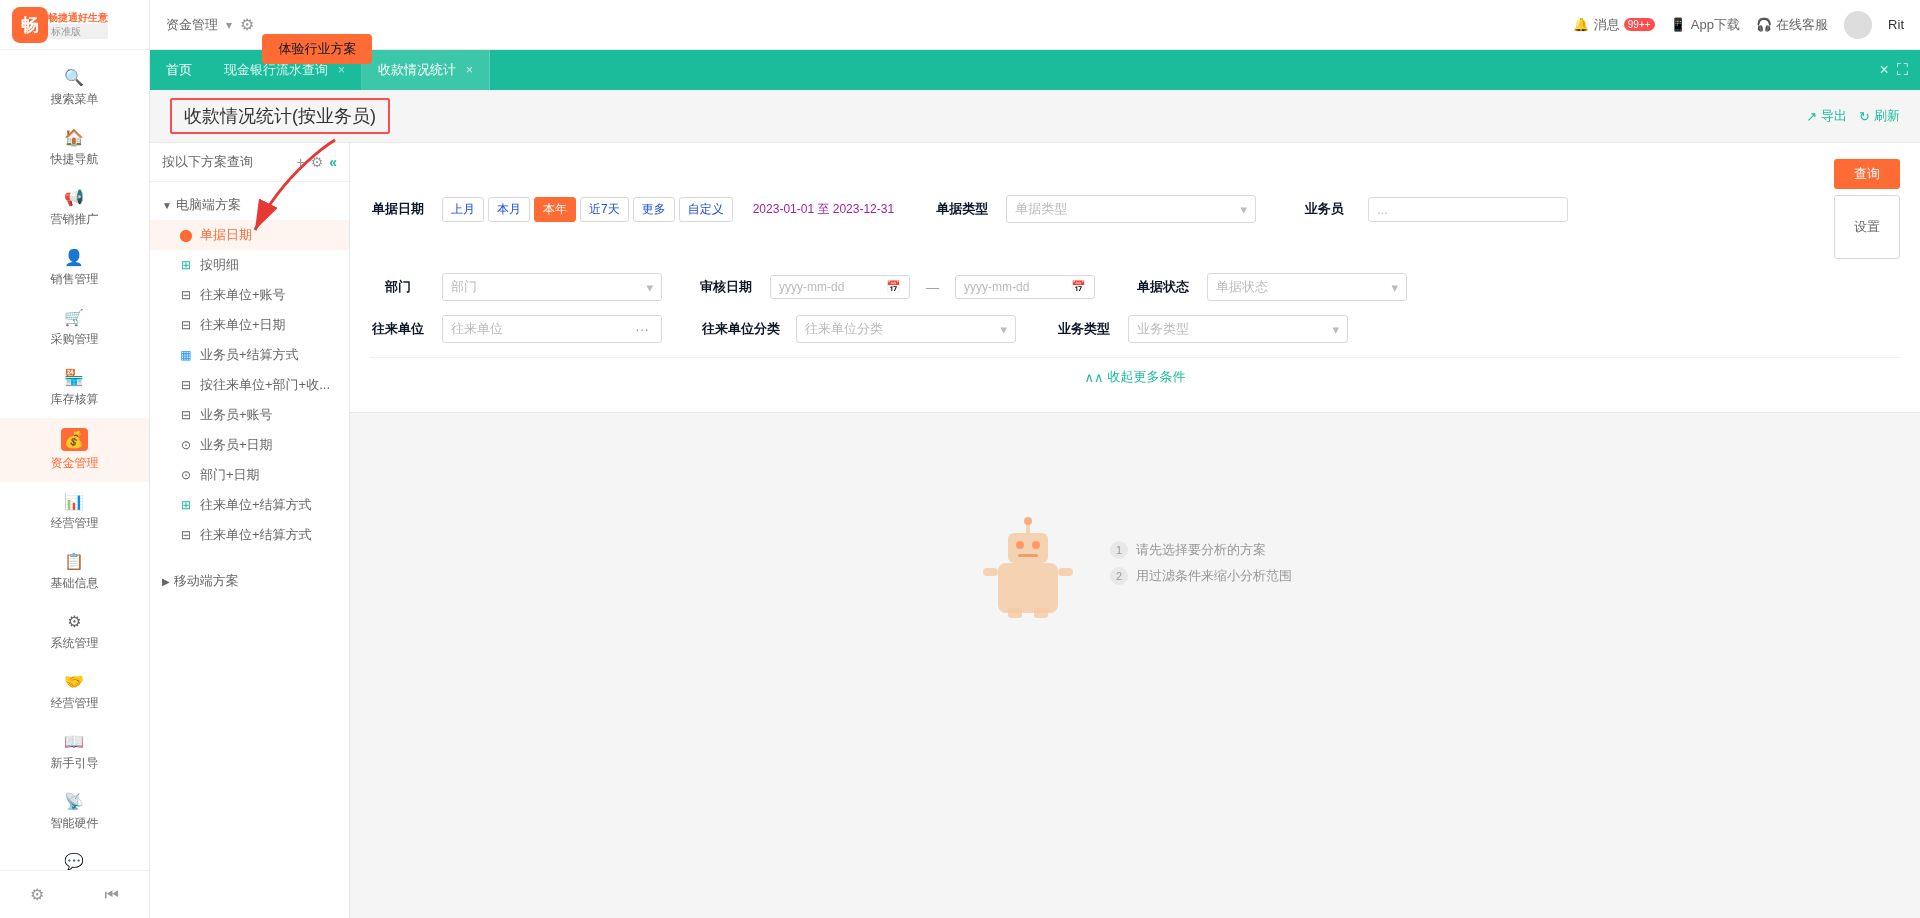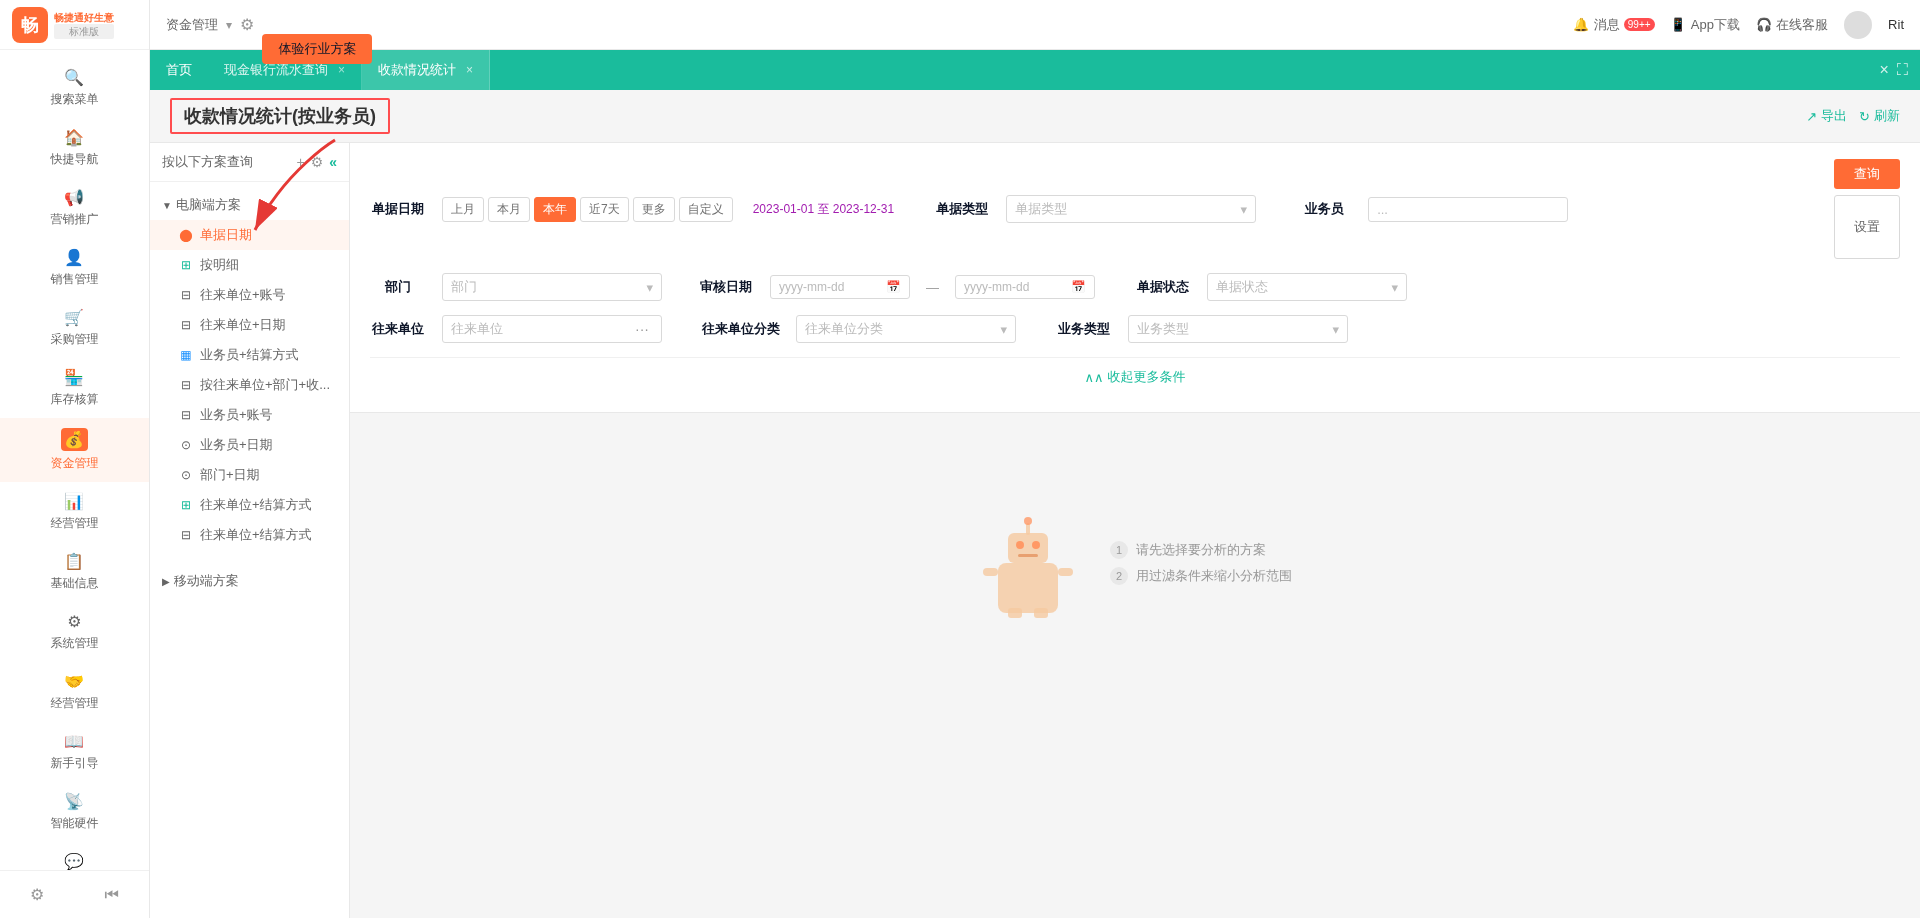--- a/index.html
+++ b/index.html
@@ -11,21 +11,21 @@
       background: #fff; border-right: 1px solid #e8e8e8; display: flex; flex-direction: column; z-index: 100;
     }
     .sidebar-logo {
       display: flex; align-items: center; padding: 8px 12px; height: 50px;
       border-bottom: 1px solid #f0f0f0;
     }
     .logo-icon {
       width: 36px; height: 36px; background: #ff6b35; border-radius: 8px;
       display: flex; align-items: center; justify-content: center; color: white; font-size: 18px; font-weight: bold;
     }
-    .logo-text { margin-left: 6px; font-size: 11px; color: #333; line-height: 1.3; text-align: center; }
+    .logo-text { font-size: 11px; color: #333; line-height: 1.3; }
     .edition-badge { font-size: 10px; color: #999; background: #f0f0f0; padding: 1px 3px; border-radius: 2px; }
     .sidebar-menu { flex: 1; overflow-y: auto; padding: 8px 0; }
     .sidebar-item {
       display: flex; flex-direction: column; align-items: center; justify-content: center;
       padding: 10px 8px; cursor: pointer; color: #666; font-size: 12px; gap: 4px;
     }
     .sidebar-item.active { background: #fff5f0; color: #ff6b35; }
     .sidebar-footer {
       padding: 10px 0; border-top: 1px solid #f0f0f0;
       display: flex; justify-content: space-around; align-items: center;
@@ -80,21 +80,21 @@
     
     .page-title-bar {
       background: #f5f5f5; padding: 8px 20px; display: flex; align-items: center;
       justify-content: space-between; border-bottom: 1px solid #e8e8e8;
       position: relative;
     }
     .page-title-box {
       border: 2px solid #ff4d4f; padding: 4px 12px; border-radius: 2px;
     }
     .page-title {
-      font-size: 18px; font-weight: bold; color: #333;
+      font-size: 18px; font-weight: normal; color: #333;
     }
     .page-actions { display: flex; gap: 12px; }
     .page-action-btn {
       display: flex; align-items: center; gap: 4px; cursor: pointer;
       color: #1abc9c; font-size: 13px; background: none; border: none;
     }
 
     
     .content-wrapper {
       display: flex; height: calc(100% - 48px);
@@ -142,21 +142,21 @@
     .filter-row {
       display: flex; align-items: center; gap: 16px; margin-bottom: 14px;
     }
     .filter-row:last-child { margin-bottom: 0; }
     .filter-label { color: #0f172a; font-size: 13px; min-width: 56px; text-align: center; flex-shrink: 0; font-weight: bold; }
     .filter-date-group {
       display: flex; align-items: center; gap: 4px;
     }
     .date-btn {
       padding: 3px 8px; border: 1px solid #d9d9d9; border-radius: 3px;
-      cursor: pointer; font-size: 12px; color: #737373; background: white;
+      cursor: pointer; font-size: 12px; color: #1d4ed8; background: white;
     }
     .date-btn.active { background: #ff6b35; color: white; border-color: #ff6b35; }
     .date-range { color: #a21caf; font-size: 12px; margin-left: 4px; }
     .filter-select {
       display: flex; align-items: center; gap: 4px; border: 1px solid #d9d9d9;
       border-radius: 3px; padding: 4px 8px; min-width: 200px; cursor: pointer;
       background: white; font-size: 13px; color: #999;
     }
     .filter-select .chevron { margin-left: auto; color: #bbb; }
     .filter-select-wide { min-width: 250px; }

